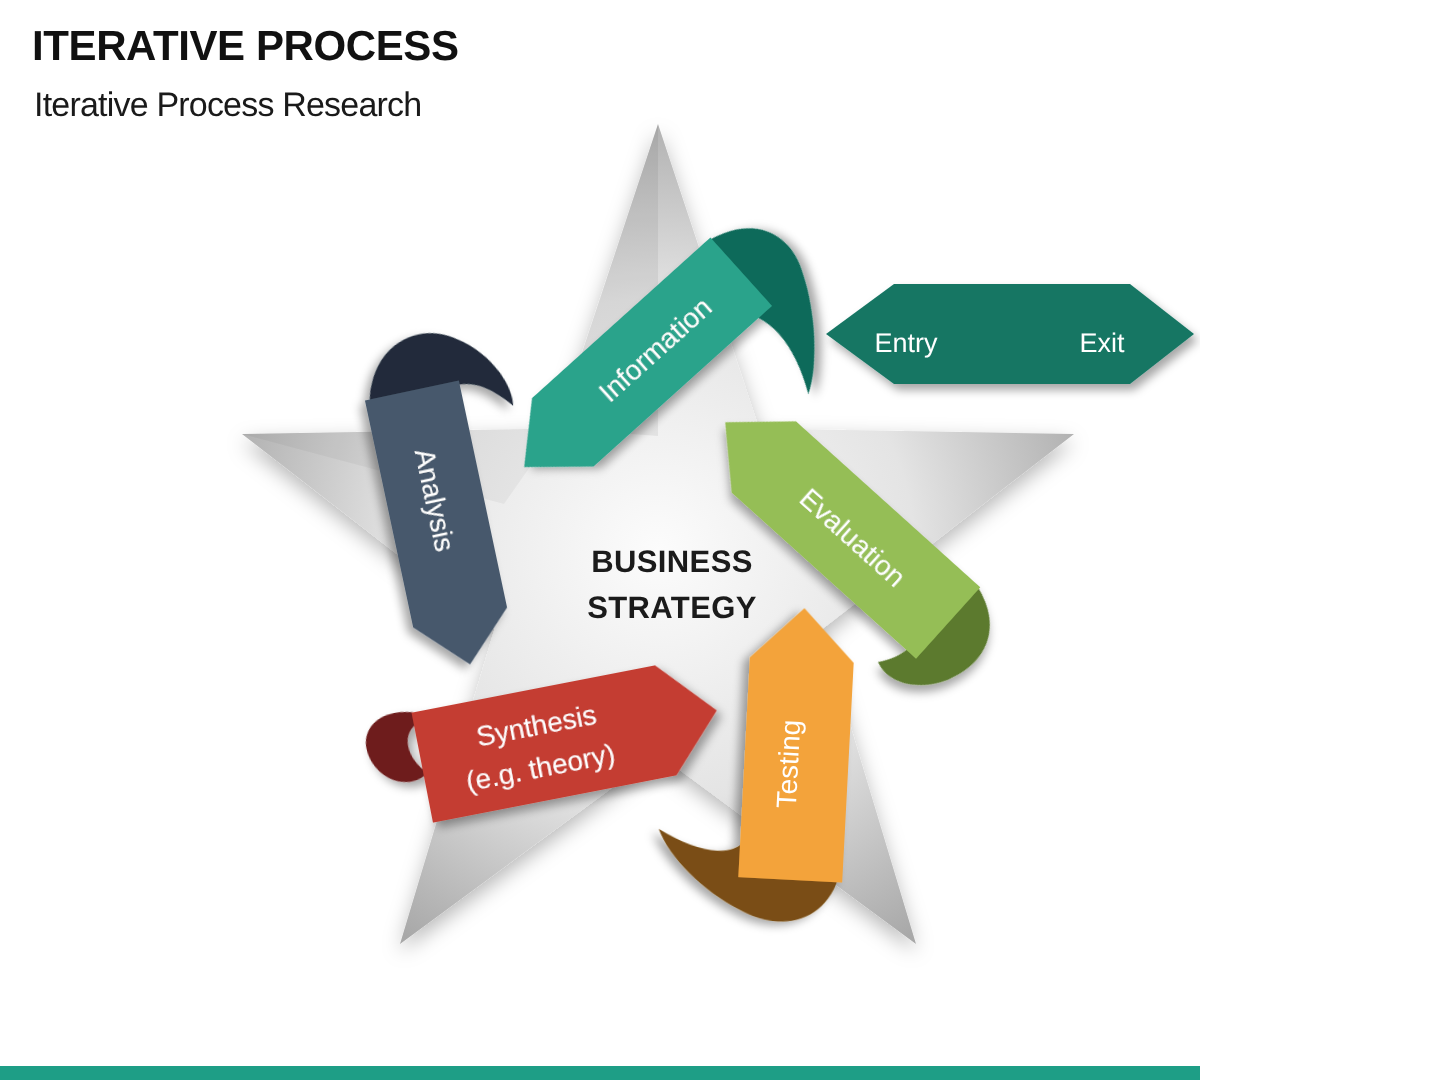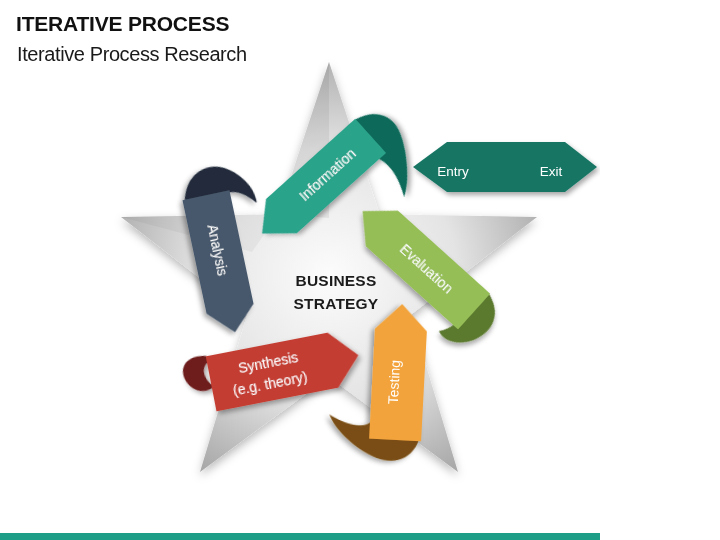--- a/index.html
+++ b/index.html
@@ -5,21 +5,21 @@
   html,body{margin:0;padding:0;background:#fff;}
   .slide{
     position:relative;width:600px;height:540px;background:#ffffff;overflow:hidden;
     font-family:"Liberation Sans",sans-serif;
   }
   .header{position:absolute;left:16px;top:12px;}
   .slide-title{
     margin:0;font-size:21px;font-weight:bold;color:#111;letter-spacing:-0.2px;
   }
   .slide-subtitle{
-    margin:7px 0 0 1px;font-size:20px;font-weight:normal;color:#1a1a1a;letter-spacing:-0.4px;
+    margin:7px 0 0 1px;font-size:17px;font-weight:normal;color:#1a1a1a;letter-spacing:-0.4px;
   }
   .diagram-svg{position:absolute;left:0;top:0;}
   .footer-bar{position:absolute;left:0;bottom:0;width:720px;height:7px;}
   .ribbon-label{
     fill:#ffffff;font-family:"Liberation Sans",sans-serif;font-size:14px;
   }
   .hex-label{
     fill:#ffffff;font-family:"Liberation Sans",sans-serif;font-size:13.5px;
   }
   .center-label{

